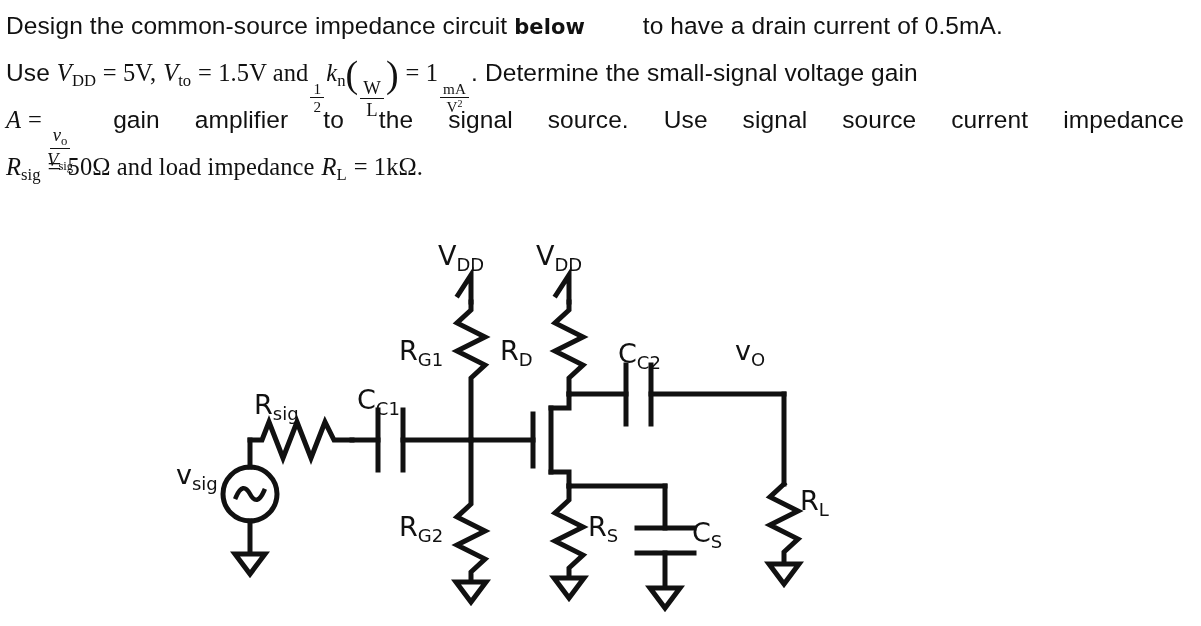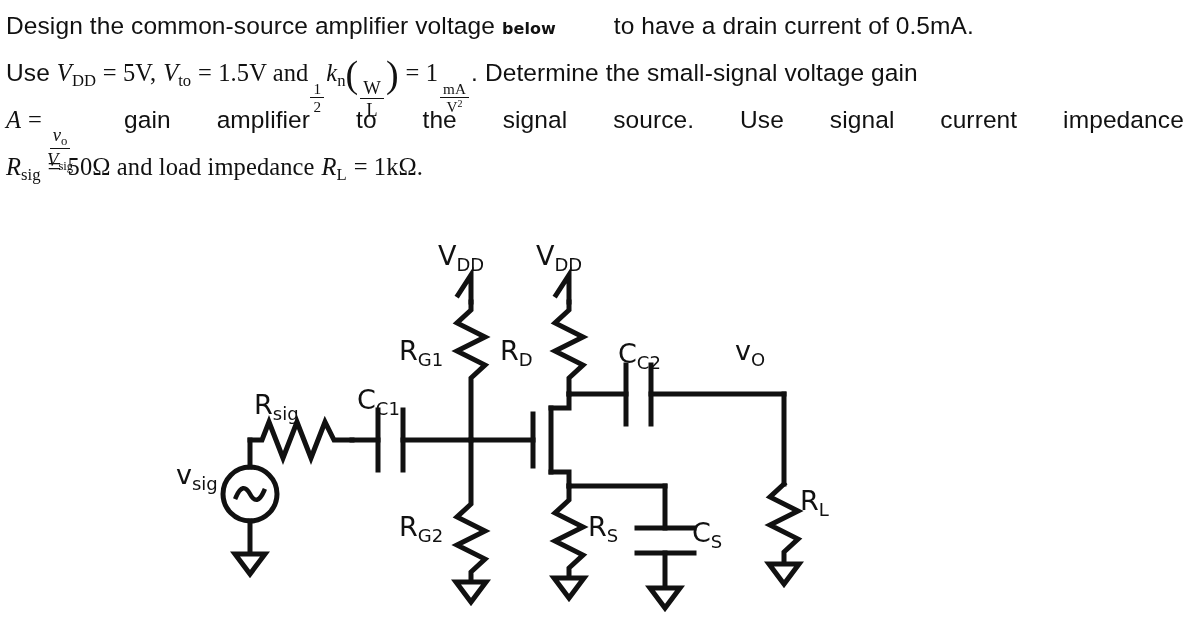--- a/index.html
+++ b/index.html
@@ -35,21 +35,21 @@
   .line-justify {
     display: flex;
     justify-content: space-between;
     align-items: baseline;
     width: 1178px;
   }
   .line-justify > span { white-space: nowrap; }
 
   .serif  { font-family: "Liberation Serif", serif; }
   .ital   { font-family: "Liberation Serif", serif; font-style: italic; }
-  .bolder { font-weight: bold; font-family: "DejaVu Sans", sans-serif; font-size: 16px; }
+  .bolder { font-weight: bold; font-family: "DejaVu Sans", sans-serif; font-size: 21px; }
 
   .sub {
     font-size: 0.68em;
     vertical-align: -0.28em;
     font-style: normal;
     font-family: "Liberation Serif", serif;
     letter-spacing: 0;
   }
   .sup {
     font-size: 0.66em;
@@ -105,21 +105,21 @@
     font-size: 18px;
     fill: #111111;
   }
 </style>
 </head>
 <body>
 
 <div id="problem-statement">
 
   <span class="txt-line">
-    <span>Design the common-source amplifier voltage</span>
+    <span>Design the common-source impedance circuit</span>
     <span class="bolder">below</span>
     <span style="display:inline-block;width:44px"></span>
     <span>to have a drain current of 0.5mA.</span>
   </span>
 
   <span class="txt-line">
     <span>Use</span>
     <span class="ital">V</span><span class="sub">DD</span>
     <span class="serif">= 5V,</span>
     <span class="ital">V</span><span class="sub">to</span>
@@ -146,20 +146,21 @@
         </span>
     </span>
     <span>gain</span>
     <span>amplifier</span>
     <span>to</span>
     <span>the</span>
     <span>signal</span>
     <span>source.</span>
     <span>Use</span>
     <span>signal</span>
+    <span>source</span>
     <span>current</span>
     <span>impedance</span>
   </span>
 
   <span class="txt-line">
     <span class="ital">R</span><span class="sub">sig</span>
     <span class="serif">= 50Ω and load impedance</span>
     <span class="ital">R</span><span class="sub">L</span>
     <span class="serif">= 1kΩ.</span>
   </span>

